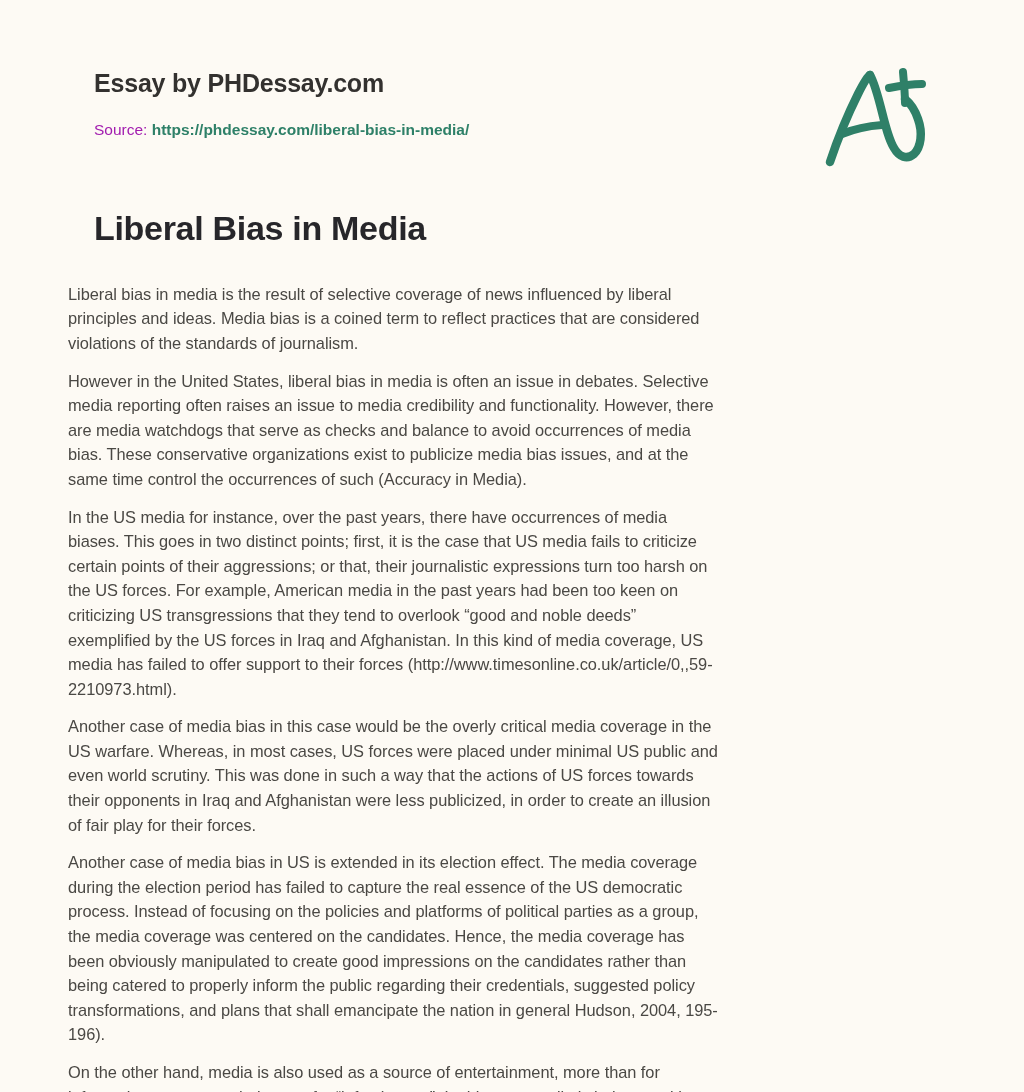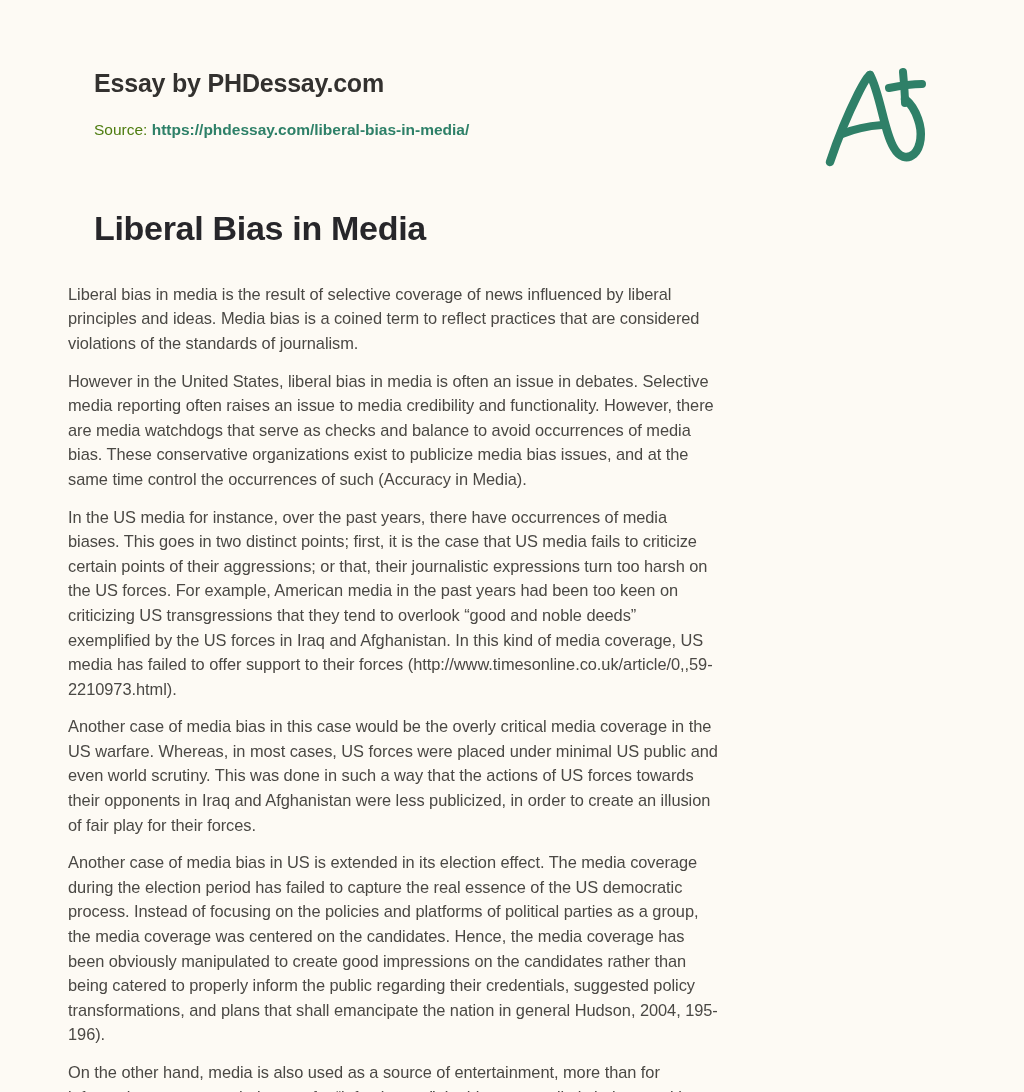--- a/index.html
+++ b/index.html
@@ -46,21 +46,21 @@
   .source-line {
     position: absolute;
     left: 94px;
     top: 121px;
     font-size: 15.5px;
     color: #8d8a85;
     white-space: nowrap;
   }
 
   .source-label {
-    color: #4d7c0f;
+    color: #a21caf;
     text-align: center;
   }
 
   .source-url {
     color: #2e8068;
     text-decoration: none;
     font-weight: bold;
   }
 
   .logo {

